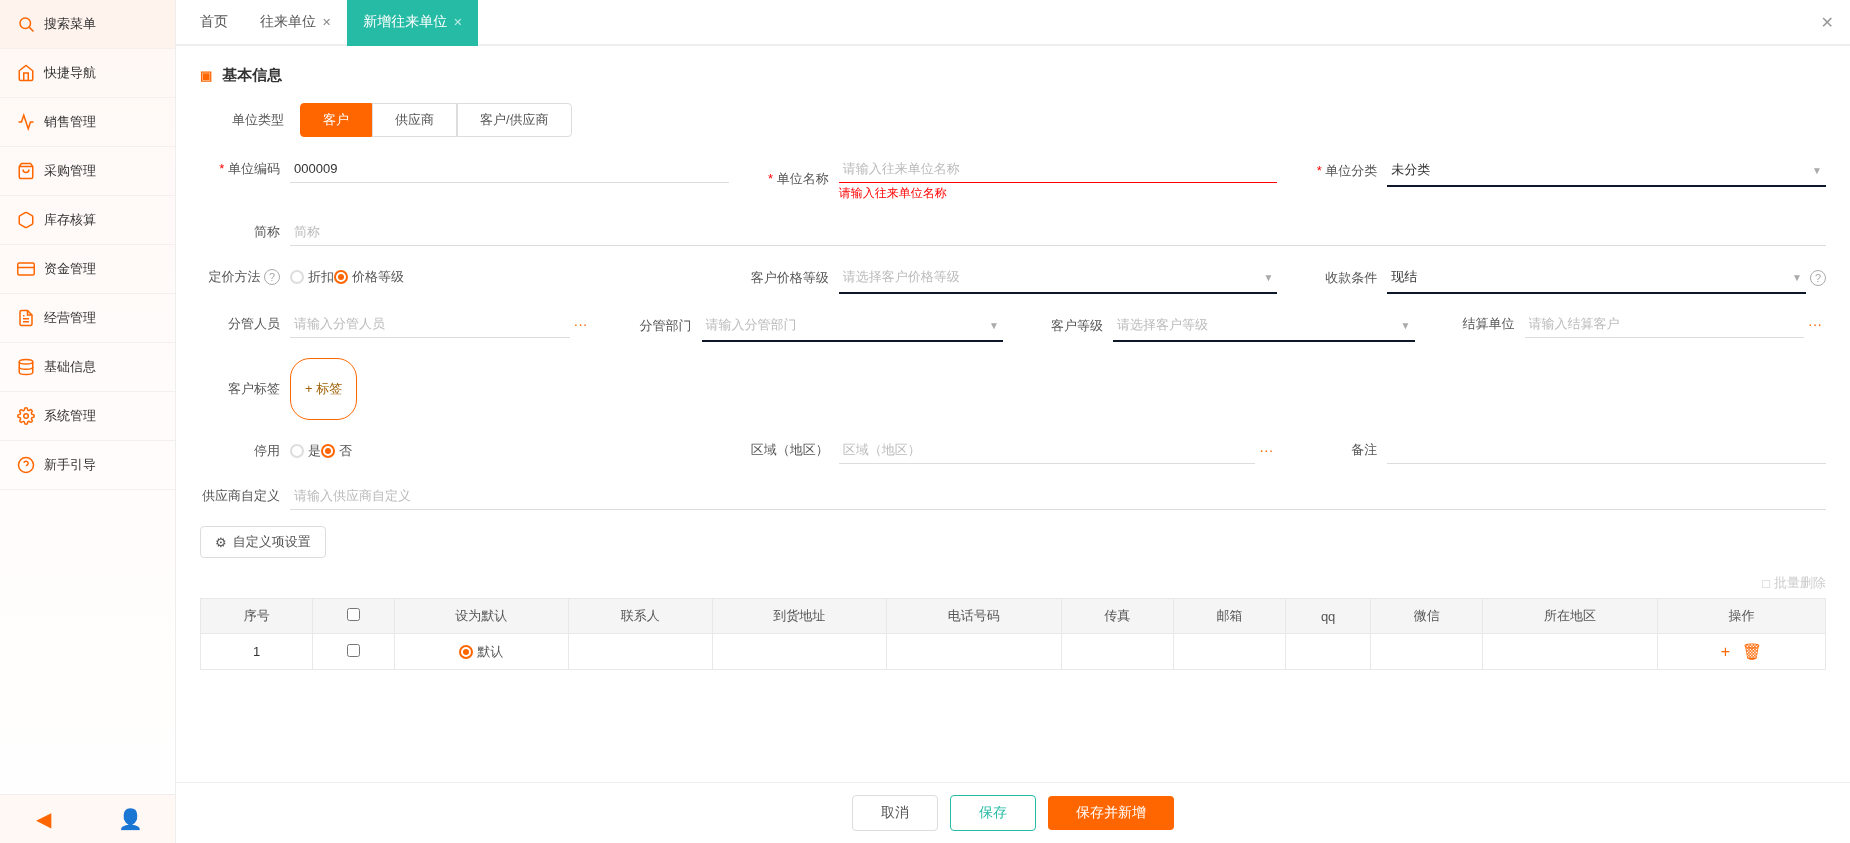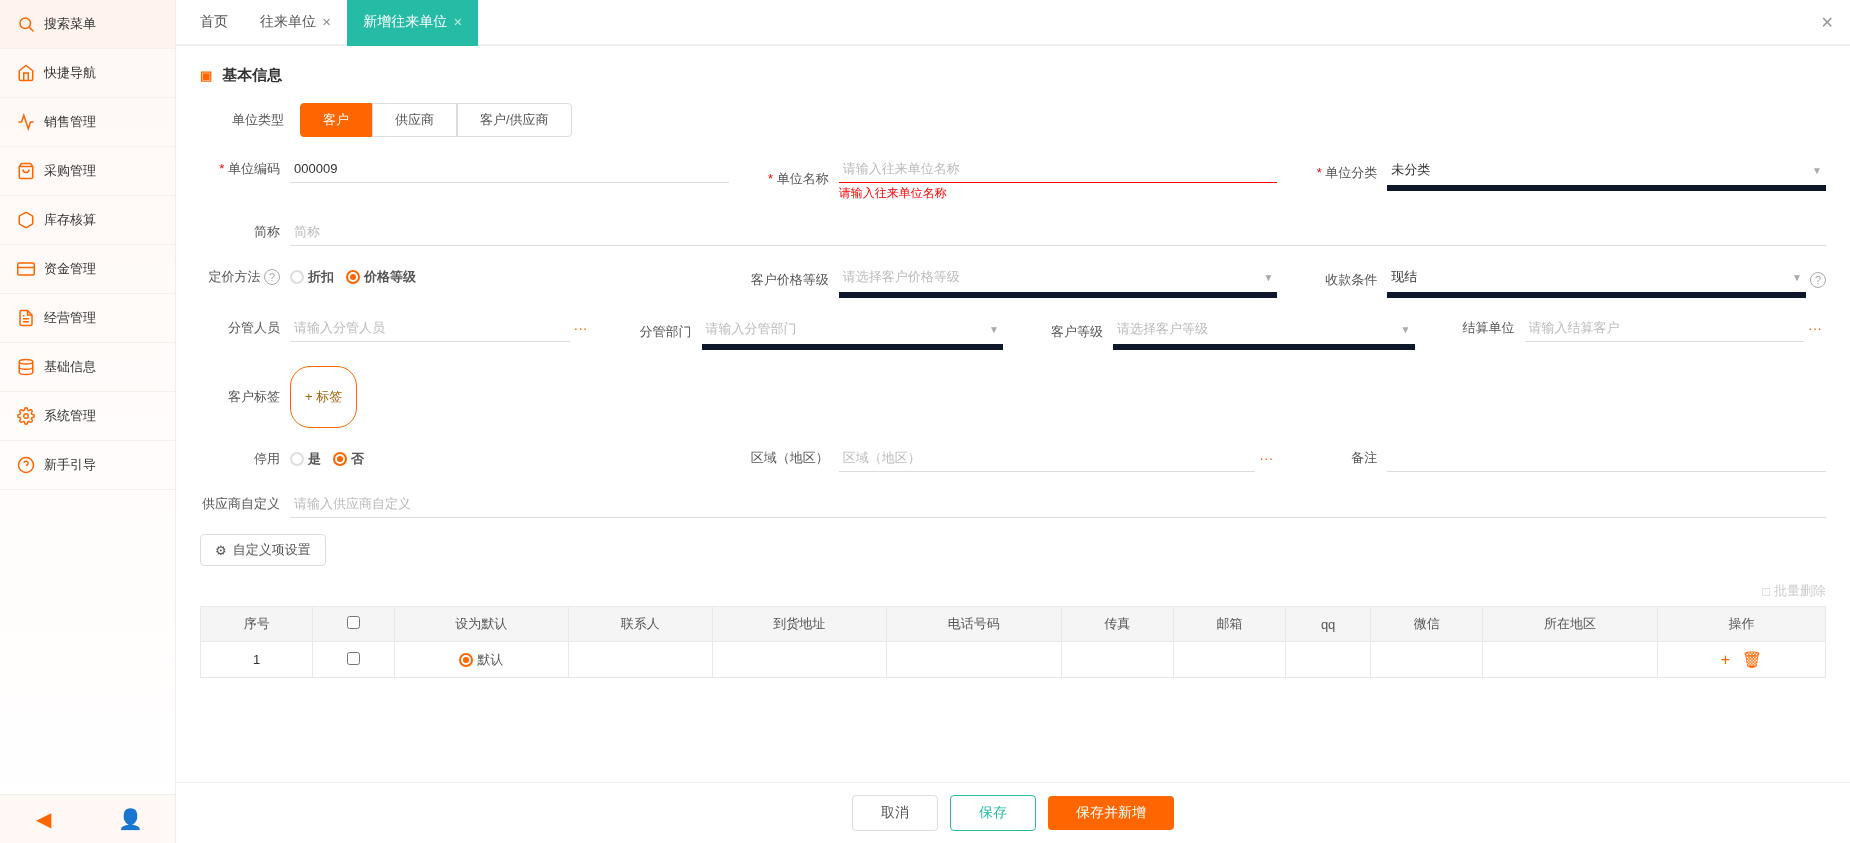--- a/index.html
+++ b/index.html
@@ -183,38 +183,36 @@
       display: flex;
       flex-direction: column;
       flex: 1;
     }
 
     
     .field-select {
       display: flex;
       align-items: center;
       flex: 1;
-      border-bottom: 6px solid #0f172a;
+      border-bottom: 2px solid #0f172a;
       padding: 6px 4px;
       cursor: pointer;
       color: #333;
       font-size: 13px;
       gap: 4px;
     }
     .field-select .placeholder { color: #bbb; flex: 1; }
     .field-select .value { flex: 1; }
     .chevron { color: #aaa; font-size: 10px; }
 
     
     .radio-group {
       display: flex;
       align-items: flex-end;
-      gap: 12px;
       padding: 6px 0;
-      font-weight: bold;
     }
     .radio-item {
       display: flex;
       align-items: center;
       gap: 4px;
       cursor: pointer;
       font-size: 13px;
       color: #555;
     }
     .radio-circle {

